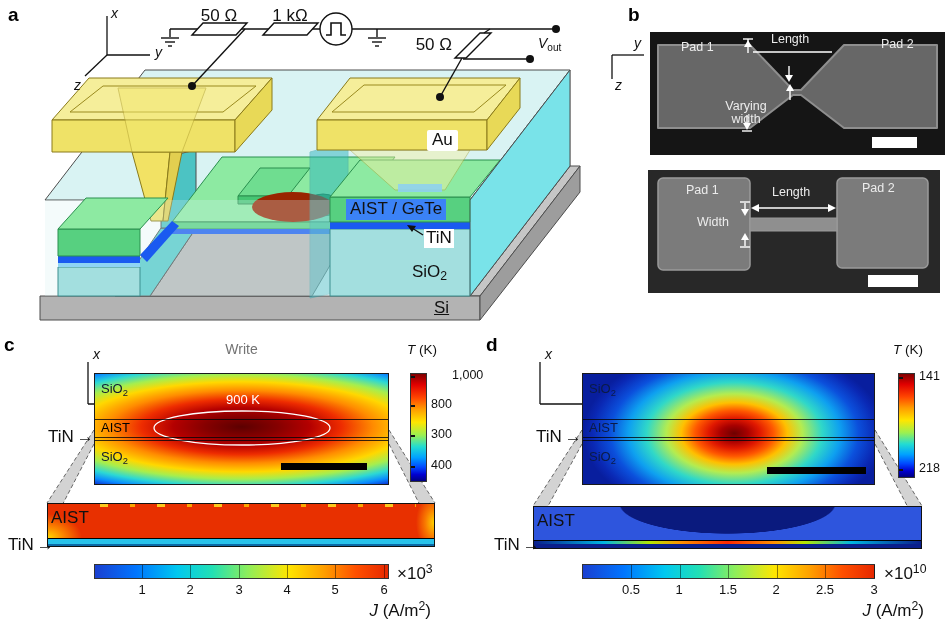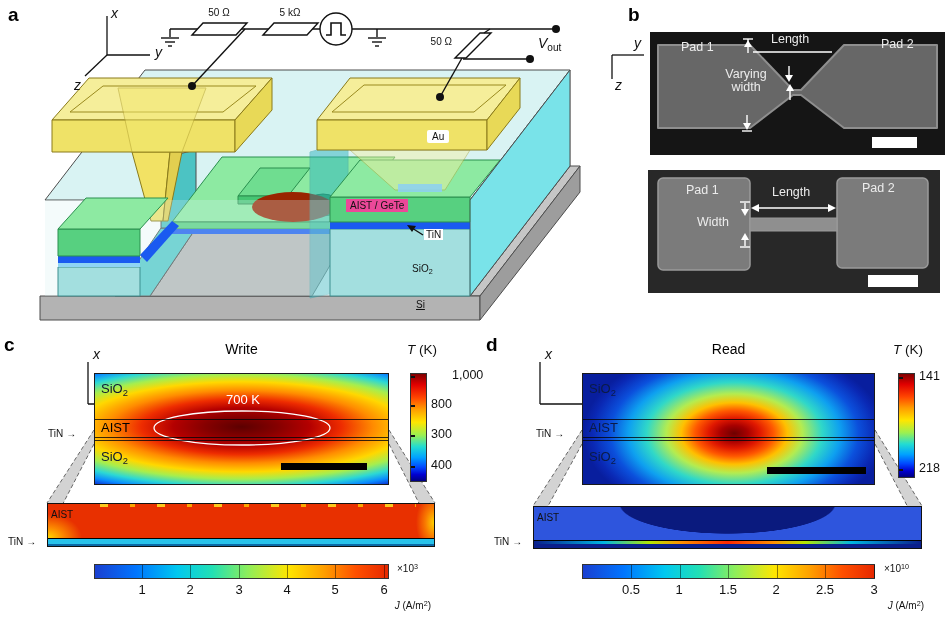--- a/index.html
+++ b/index.html
@@ -1,25 +1,25 @@
 <!DOCTYPE html>
 <html><head>
 <meta charset="utf-8">
 <style>
   html,body{margin:0;padding:0;background:#fff;}
   #stage{position:relative;width:946px;height:624px;background:#ffffff;overflow:hidden;
          font-family:"Liberation Sans",sans-serif;color:#111;}
   .abs{position:absolute;}
-  .lbl{position:absolute;font-size:10px;line-height:1.1;white-space:nowrap;color:#111;}
+  .lbl{position:absolute;font-size:17px;line-height:1.1;white-space:nowrap;color:#111;}
   .it{font-style:italic;}
   .sb{font-size:0.72em;vertical-align:-0.28em;}
   .sp{font-size:0.72em;vertical-align:0.45em;}
   .panel-letter{position:absolute;font-size:19px;font-weight:bold;color:#000;}
   .sem-lbl{position:absolute;font-size:12.5px;color:#ececec;white-space:nowrap;line-height:1.05;}
-  .title{position:absolute;font-size:14px;text-align:center;color:#000000;}
+  .title{position:absolute;font-size:14px;text-align:center;color:#737373;}
   .hm{position:absolute;border:1.5px solid #1a1a1a;box-sizing:border-box;}
   .hmC{background:radial-gradient(ellipse 90% 66% at 50% 48%,
       #5c0000 0%,#860000 14%,#b40000 26%,#ee2c00 38%,#ff8c00 50%,#ffd800 62%,
       #a6ee4e 72%,#2cd8d4 82%,#0a8cff 90%,#0c2ed0 97%,#0a1daa 100%);}
   .hmD{background:radial-gradient(ellipse 52% 80% at 52% 54%,
       #6e0000 0%,#a80000 9%,#e01800 17%,#ff5800 26%,#ffc000 35%,#b4ec50 45%,
       #30d8c8 58%,#0ea0f0 70%,#0b50dc 82%,#0a28b4 94%,#081e9e 100%);}
   .layerline{position:absolute;left:0;right:0;height:0;border-top:1px solid rgba(5,5,10,0.8);}
   .hm-lbl{position:absolute;font-size:13px;color:#0b1b46;line-height:1;}
   .vbar{position:absolute;width:17px;border:1px solid #333;box-sizing:border-box;
@@ -136,28 +136,28 @@
       <line x1="107" y1="55" x2="107" y2="16"></line>
       <line x1="107" y1="55" x2="150" y2="55"></line>
       <line x1="107" y1="55" x2="85" y2="76"></line>
     </g>
   </svg>
 
   <div class="lbl it" style="left:111px;top:6px;font-size:14px;">x</div>
   <div class="lbl it" style="left:155px;top:45px;font-size:14px;">y</div>
   <div class="lbl it" style="left:74px;top:78px;font-size:14px;">z</div>
   <div class="lbl" style="left:195px;top:7px;width:48px;text-align:center;">50 Ω</div>
-  <div class="lbl" style="left:266px;top:7px;width:48px;text-align:center;">5 kΩ</div>
+  <div class="lbl" style="left:266px;top:7px;width:48px;text-align:center;">1 kΩ</div>
   <div class="lbl" style="left:404px;top:36px;width:48px;text-align:right;">50 Ω</div>
   <div class="lbl" style="left:538px;top:36px;font-size:14px;"><span class="it">V</span><span class="sb">out</span></div>
   <div class="lbl" style="left:427px;top:130px;background:#fff;padding:1px 5px;border-radius:2px;">Au</div>
-  <div class="lbl" style="left:346px;top:199px;background:#ec4899;padding:1px 4px;">AIST / GeTe</div>
+  <div class="lbl" style="left:346px;top:199px;background:#3b82f6;padding:1px 4px;">AIST / GeTe</div>
   <div class="lbl" style="left:424px;top:229px;background:#fff;padding:0 2px;">TiN</div>
   <div class="lbl" style="left:412px;top:263px;"><span>SiO</span><span class="sb">2</span></div>
-  <div class="lbl" style="left:416px;top:299px;text-decoration:underline;">Si</div>
+  <div class="lbl" style="left:434px;top:299px;text-decoration:underline;">Si</div>
 
   <div class="panel-letter" style="left:628px;top:4px;">b</div>
 
   <svg class="abs" style="left:605px;top:30px;" width="50" height="60">
     <g stroke="#111" stroke-width="1.3">
         <line x1="7" y1="25" x2="39" y2="25"></line>
         <line x1="7" y1="25" x2="7" y2="49"></line>
       </g>
   </svg>
   <div class="lbl it" style="left:634px;top:36px;font-size:14px;">y</div>
@@ -179,21 +179,21 @@
           <polygon points="97,98 93,91 101,91" stroke="none"></polygon>
           <line x1="92" y1="99" x2="102" y2="99"></line>
       </g>
       <rect x="222" y="105" width="45" height="11" fill="#fff"></rect>
     </svg>
   </div>
   <div class="sem-lbl" style="left:681px;top:41px;">Pad 1</div>
   <div class="sem-lbl" style="left:881px;top:38px;">Pad 2</div>
   <div class="sem-lbl" style="left:771px;top:33px;">Length</div>
   <div class="sem-lbl" style="left:715px;top:68px;width:62px;text-align:center;">
-    <span style="display:block;">Varying</span>
+    <span style="display:block;margin-top:32px;">Varying</span>
     <span style="display:block;">width</span>
   </div>
 
   <div class="abs" style="left:648px;top:170px;width:292px;height:123px;background:#282828;">
     <svg width="292" height="123">
       <rect x="10" y="8" width="92" height="92" rx="5" fill="#7b7b7b" stroke="#9a9a9a" stroke-width="1.5"></rect>
       <rect x="189" y="8" width="91" height="90" rx="5" fill="#7b7b7b" stroke="#9a9a9a" stroke-width="1.5"></rect>
       <rect x="102" y="48" width="87" height="13" fill="#8f8f8f" stroke="#9a9a9a" stroke-width="1"></rect>
       <g stroke="#fff" stroke-width="1.4" fill="#fff">
         <line x1="106" y1="38" x2="185" y2="38"></line>
@@ -247,21 +247,21 @@
   <div class="hm hmC" style="left:94px;top:373px;width:295px;height:112px;">
     <svg class="abs" style="left:0;top:0;" width="292" height="109">
       <ellipse cx="147" cy="54" rx="88" ry="17" fill="none" stroke="#fff" stroke-width="1.3"></ellipse>
     </svg>
     <div class="layerline" style="top:45px;"></div>
     <div class="layerline" style="top:63px;"></div>
     <div class="layerline" style="top:66px;"></div>
     <div class="hm-lbl" style="left:6px;top:8px;color:#0e1630;"><span>SiO</span><span class="sb">2</span></div>
     <div class="hm-lbl" style="left:6px;top:47px;color:#000;">AIST</div>
     <div class="hm-lbl" style="left:6px;top:76px;color:#0e1630;"><span>SiO</span><span class="sb">2</span></div>
-    <div class="hm-lbl" style="left:108px;top:19px;width:80px;text-align:center;color:#fff;">700 K</div>
+    <div class="hm-lbl" style="left:108px;top:19px;width:80px;text-align:center;color:#fff;">900 K</div>
     <div class="scalebar" style="left:186px;top:89px;width:86px;height:7px;"></div>
   </div>
   <div class="lbl" style="left:48px;top:428px;"><span>TiN</span><span class="arr">→</span></div>
 
   <div class="lbl" style="left:407px;top:343px;font-size:13.5px;"><span class="it">T</span><span> (K)</span></div>
   <div class="vbar" style="left:410px;top:373px;height:109px;">
     <div class="vtick" style="top:2px;"></div>
     <div class="vtick" style="top:31px;"></div>
     <div class="vtick" style="top:61px;"></div>
     <div class="vtick" style="top:92px;"></div>
@@ -304,21 +304,20 @@
 
   <div class="panel-letter" style="left:486px;top:334px;">d</div>
   <svg class="abs" style="left:532px;top:344px;" width="70" height="66">
     <g stroke="#111" stroke-width="1.3">
         <line x1="8" y1="18" x2="8" y2="60"></line>
         <line x1="8" y1="60" x2="58" y2="60"></line>
       </g>
   </svg>
   <div class="lbl it" style="left:545px;top:347px;font-size:14px;">x</div>
   <div class="lbl it" style="left:594px;top:389px;font-size:14px;">y</div>
-  <div class="title" style="left:582px;top:341px;width:293px;">Read</div>
 
   <div class="hm hmD" style="left:582px;top:373px;width:293px;height:112px;">
     <div class="layerline" style="top:45px;"></div>
     <div class="layerline" style="top:63px;"></div>
     <div class="layerline" style="top:66px;"></div>
     <div class="hm-lbl" style="left:6px;top:8px;"><span>SiO</span><span class="sb">2</span></div>
     <div class="hm-lbl" style="left:6px;top:47px;">AIST</div>
     <div class="hm-lbl" style="left:6px;top:76px;"><span>SiO</span><span class="sb">2</span></div>
     <div class="scalebar" style="left:184px;top:93px;width:99px;height:7px;"></div>
   </div>

